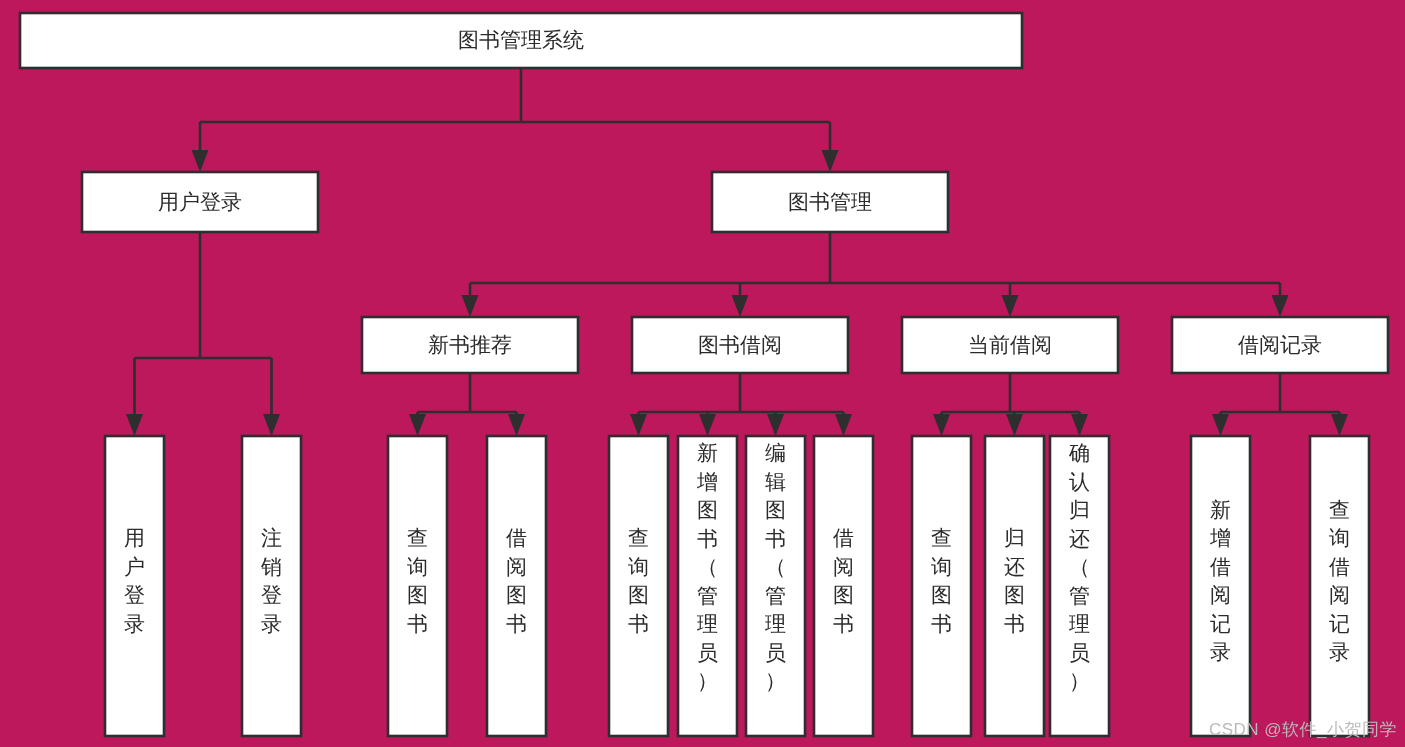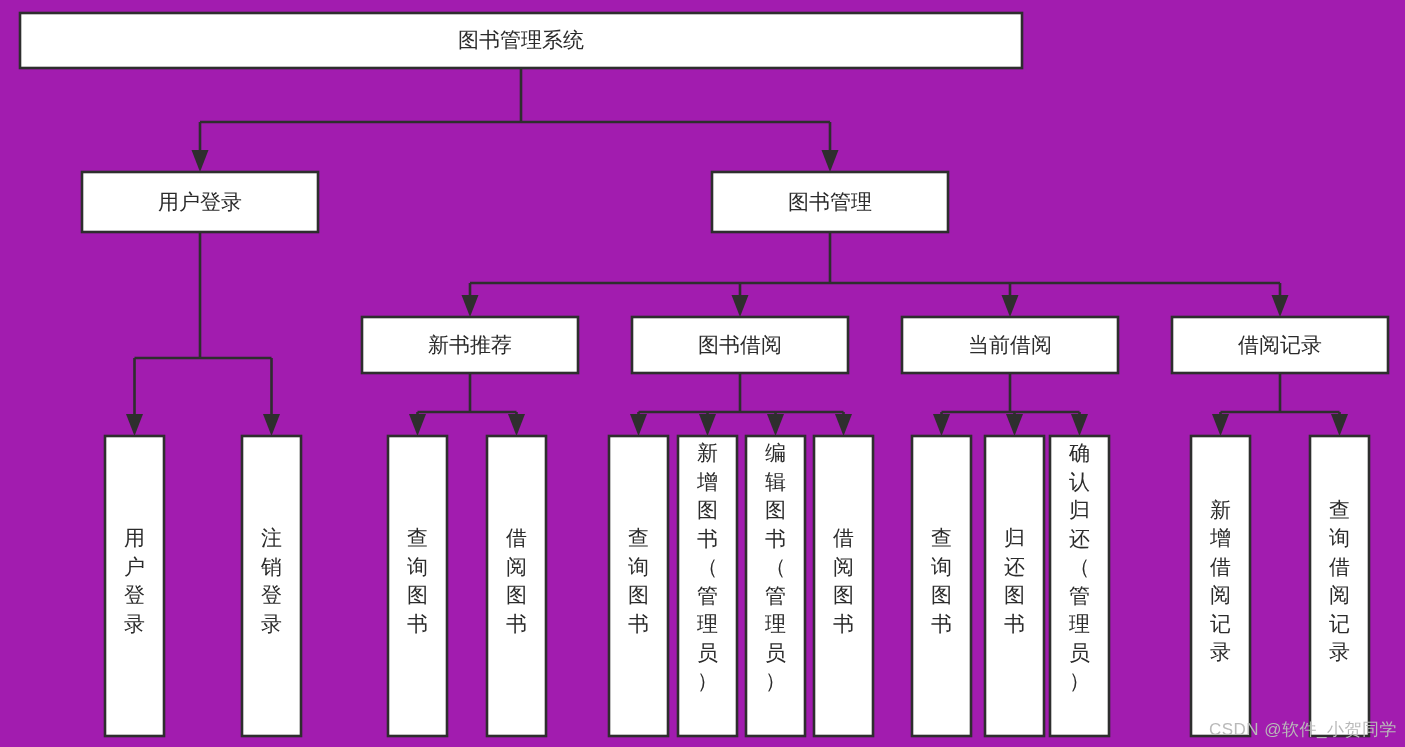--- a/index.html
+++ b/index.html
@@ -7,21 +7,21 @@
     padding: 0;
     background: #ffffff;
   }
   body {
     font-family: "Liberation Sans", "DejaVu Sans", sans-serif;
   }
   #diagram-root {
     position: relative;
     width: 1405px;
     height: 747px;
-    background: #a21caf;
+    background: #be185d;
     overflow: hidden;
   }
   svg#flow {
     position: absolute;
     left: 0;
     top: 0;
     width: 1405px;
     height: 747px;
     display: block;
   }

